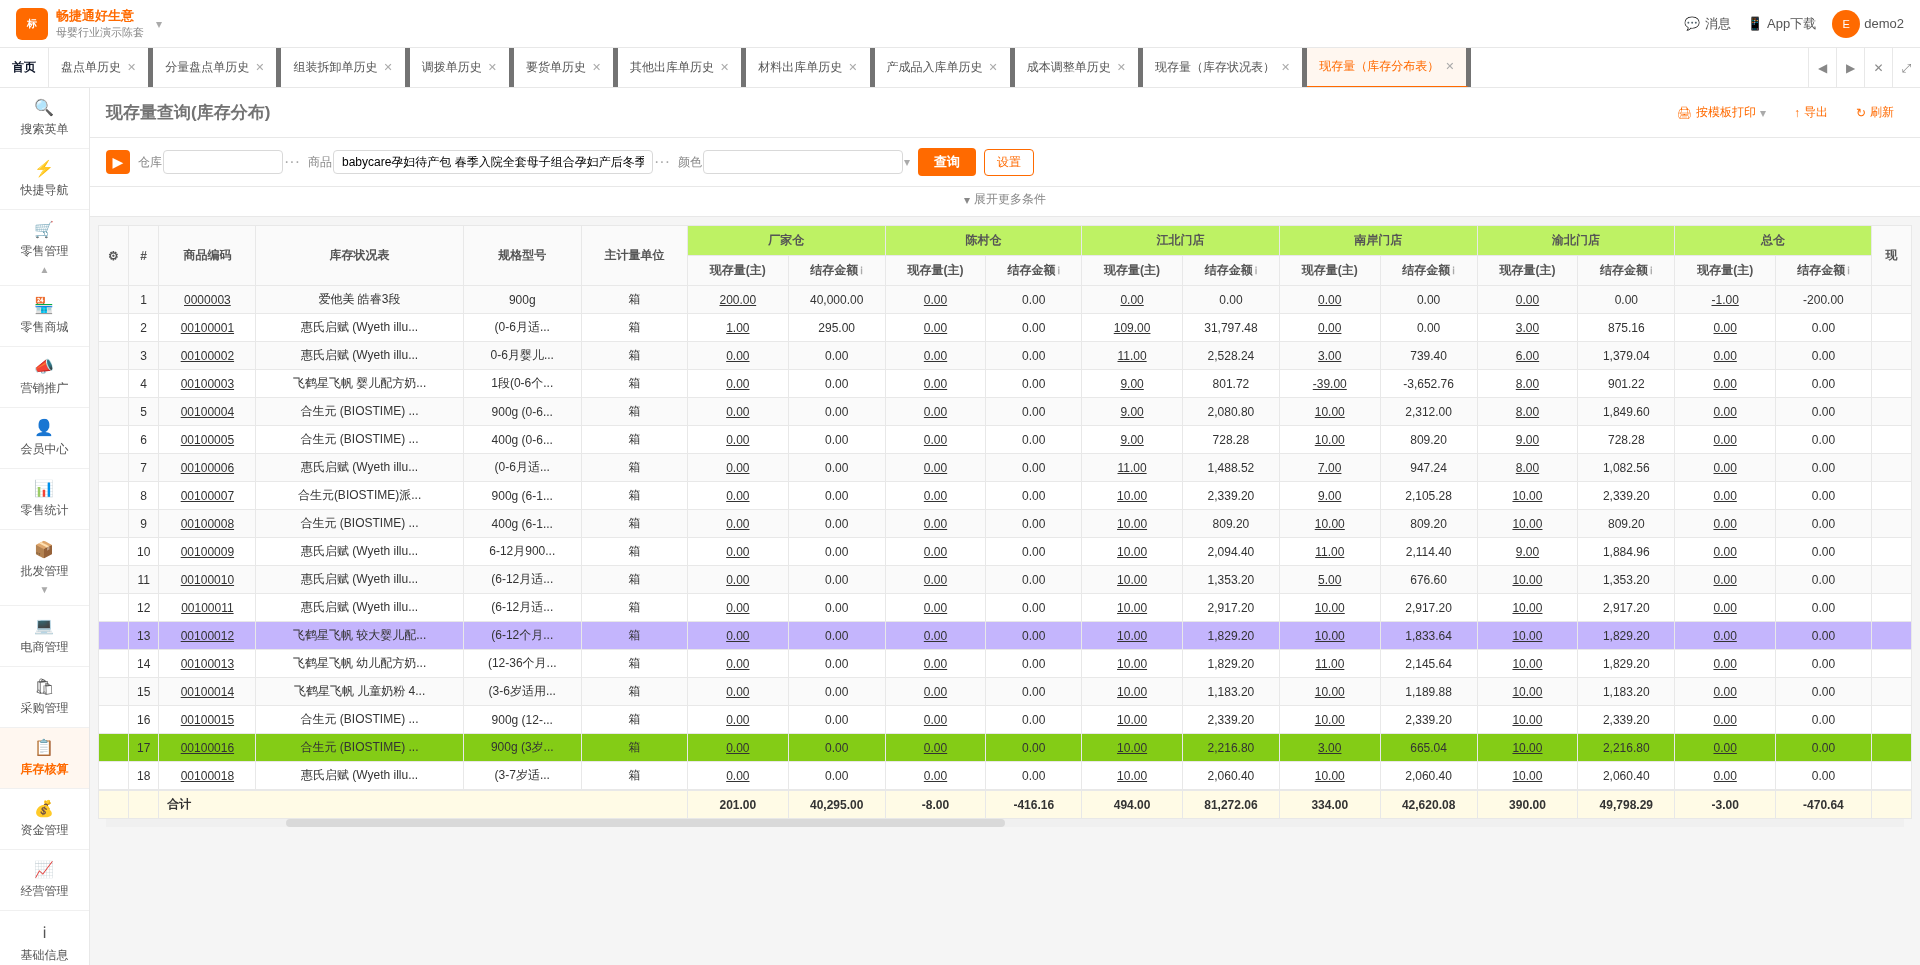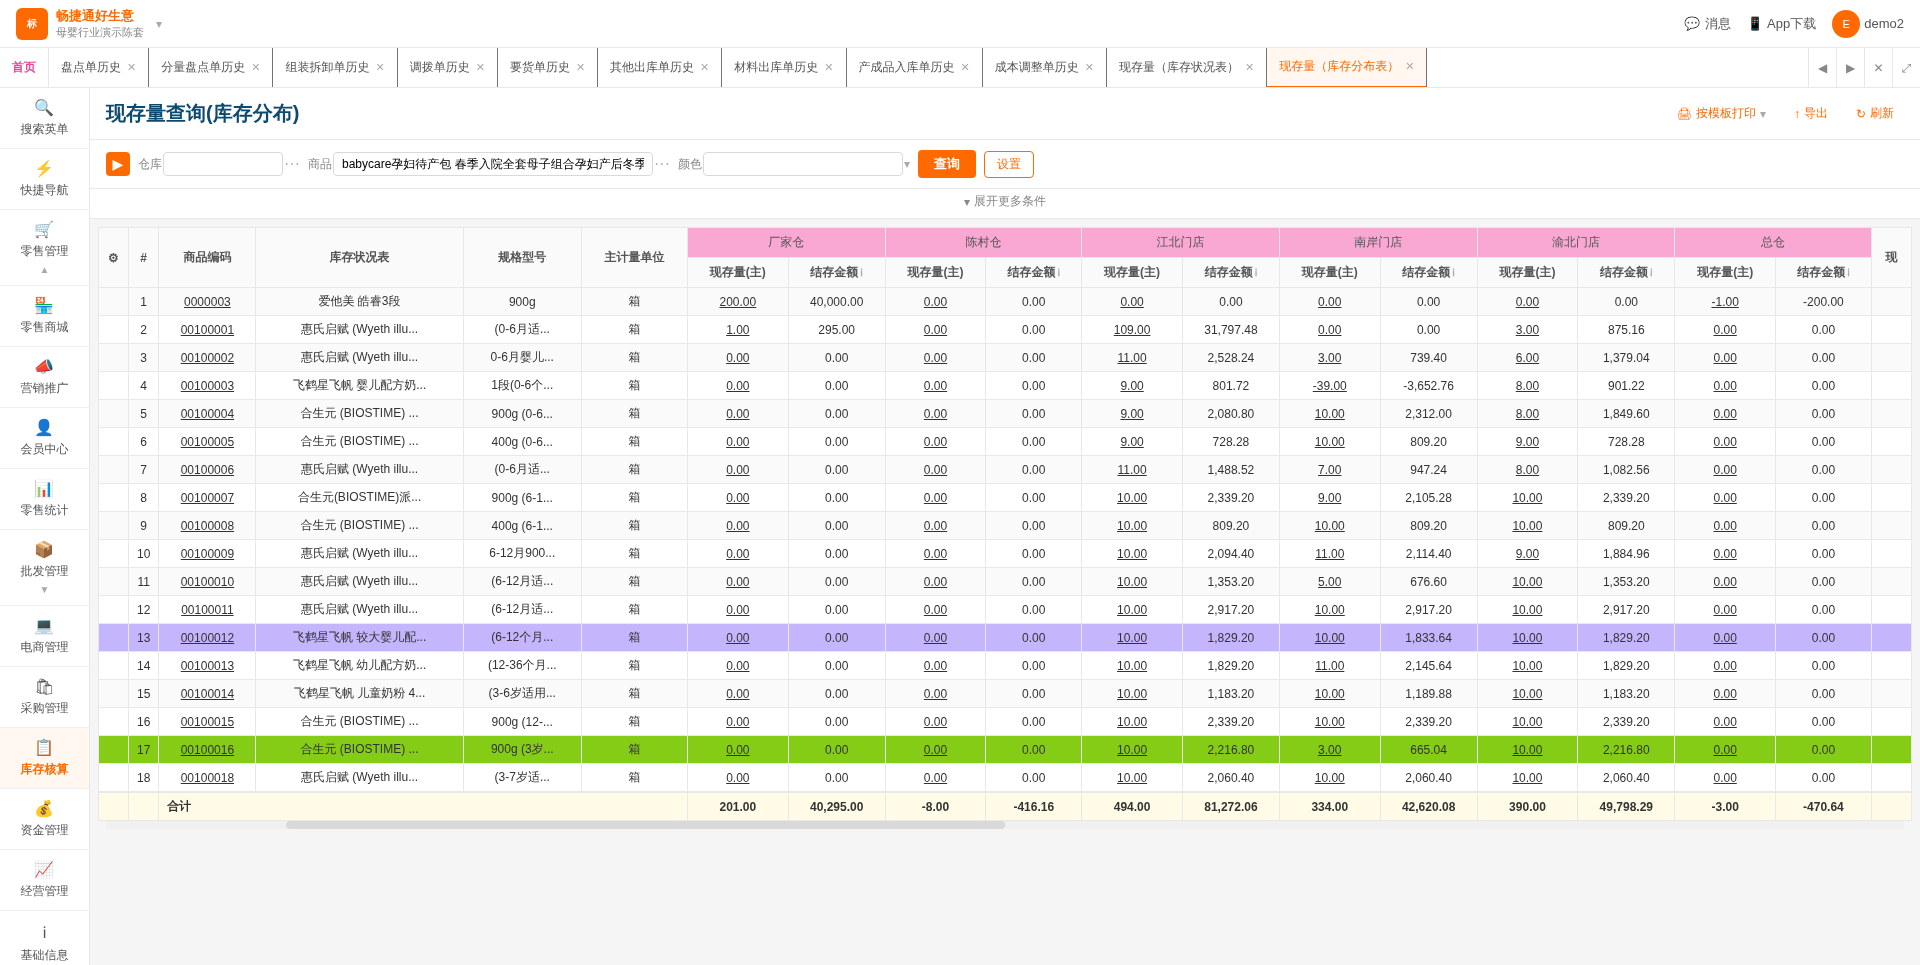--- a/index.html
+++ b/index.html
@@ -57,25 +57,25 @@
       z-index: 99;
       overflow: hidden;
     }
     .nav-tab {
       height: 40px;
       display: flex; align-items: center;
       padding: 0 12px;
       font-size: 12px;
       color: #555;
       cursor: pointer;
-      border-right: 1px solid #737373;
+      border-right: 5px solid #737373;
       white-space: nowrap;
       flex-shrink: 0;
     }
-    .nav-tab:first-child { color: #ec4899; font-weight: bold; border-right: 1px solid #e8e8e8; }
+    .nav-tab:first-child { color: #0f172a; font-weight: bold; border-right: 1px solid #e8e8e8; }
     .nav-tab.active {
       background: #fff7f0;
       color: #ff6a00;
       border-bottom: 2px solid #ff6a00;
     }
     .nav-tab .close-x {
       margin-left: 6px;
       color: #aaa;
       font-size: 11px;
     }
@@ -137,23 +137,23 @@
     
     .page-header {
       background: #fff;
       padding: 12px 16px 0 16px;
       border-bottom: 1px solid #e8e8e8;
       display: flex;
       align-items: center;
       justify-content: space-between;
     }
     .page-title {
-      font-size: 20px;
+      font-size: 17px;
       font-weight: bold;
-      color: #0c4a6e;
+      color: #737373;
       padding-bottom: 12px;
     }
     .page-actions {
       display: flex; gap: 8px; align-items: center;
       padding-bottom: 12px;
     }
     .action-btn {
       display: flex; align-items: center; gap: 4px;
       padding: 4px 10px;
       border: none; background: none;
@@ -256,23 +256,23 @@
       color: #555;
     }
     .data-table td {
       border: 1px solid #e8e8e8;
       padding: 5px 8px;
       text-align: center;
       white-space: nowrap;
       color: #333;
     }
     .data-table .col-group-header {
-      background: #f9a8d4;
+      background: #bef264;
       text-align: center;
-      font-weight: 400;
+      font-weight: 700;
     }
     .underline { text-decoration: underline; color: #1890ff; cursor: pointer; }
     .red { color: #f5222d; margin-top: 28px; }
     .number-cell { text-align: right; }
     .idx-cell { text-align: center; }
     .setting-icon-cell {
       background: #fafafa;
     }
     .footer-row td {
       background: #fffbe6;

